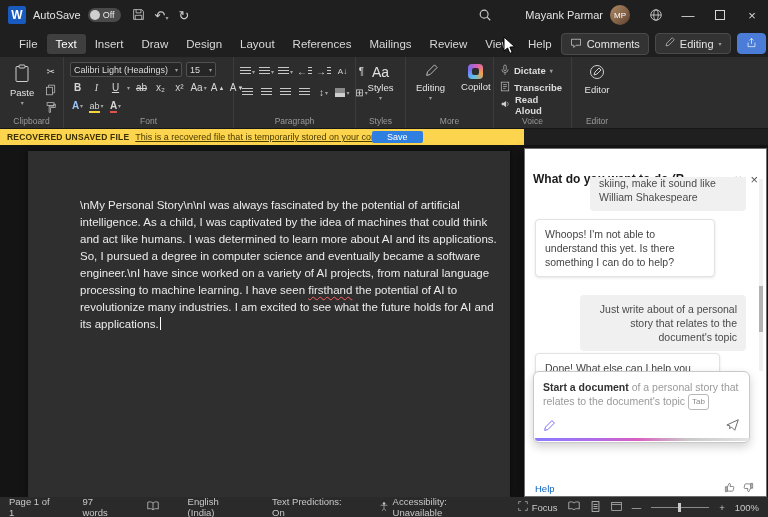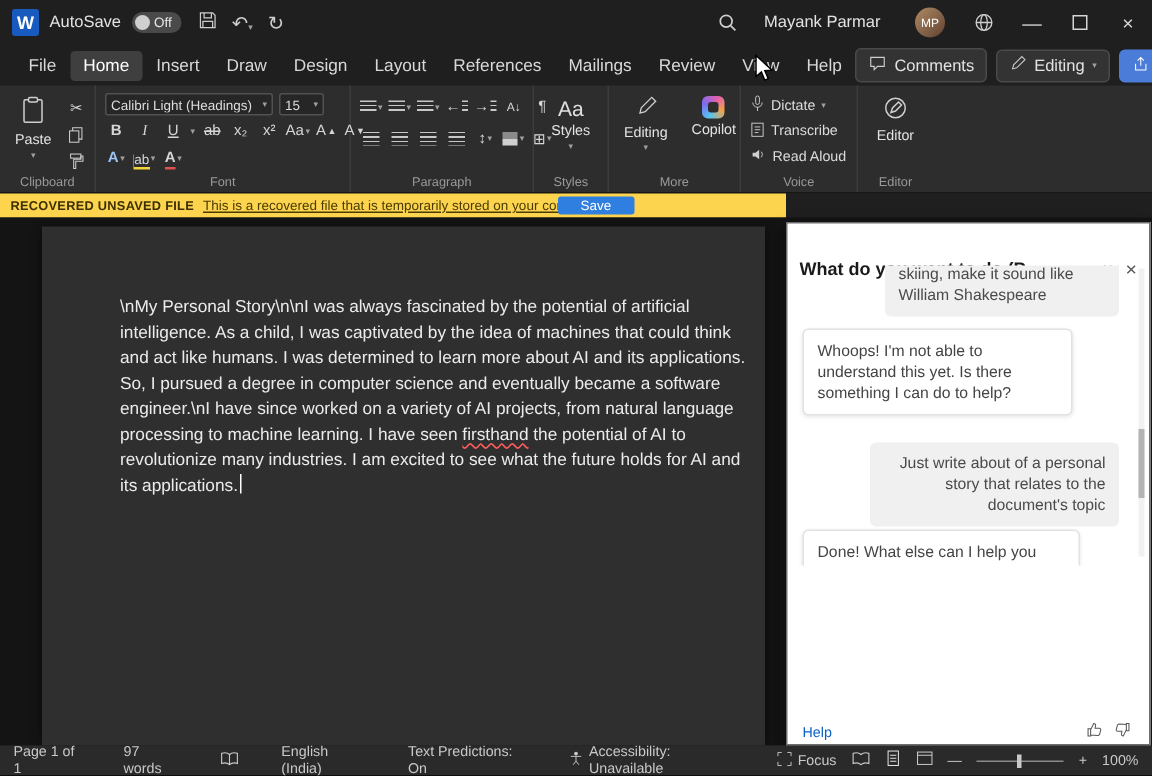--- a/index.html
+++ b/index.html
@@ -16,21 +16,21 @@
           padding:0 6px 0 2px;font-size:9px;color:#e8e8e8;}
   .knob{width:10px;height:10px;border-radius:50%;background:#cfcfcf;}
   .qat{display:flex;align-items:center;gap:10px;margin-left:4px;color:#cfcfcf;}
   .qat .u{font-size:13px;}
   .dd{font-size:6px;color:#9f9f9f;line-height:1;}
   .doc-title{position:absolute;left:205px;top:0;height:30px;display:flex;align-items:center;gap:5px;color:#dcdcdc;}
   .tsearch{position:absolute;left:478px;top:8px;}
   .tb-right{margin-left:auto;display:flex;align-items:center;height:30px;}
   .uname{margin-right:7px;}
   .avatar{width:20px;height:20px;border-radius:50%;background:linear-gradient(135deg,#b08a64,#5f4230);
-          color:#fff;font-size:8px;display:flex;align-items:center;justify-content:center;margin-right:10px;margin-left:16px;}
+          color:#fff;font-size:8px;display:flex;align-items:center;justify-content:center;margin-right:10px;}
   .winbtn{width:32px;height:30px;display:flex;align-items:center;justify-content:center;color:#d6d6d6;font-size:13px;}
   .maxbox{width:8px;height:8px;border:1px solid #d6d6d6;display:inline-block;}
 
   
   .menubar{position:absolute;top:30px;left:0;right:0;height:27px;display:flex;align-items:center;
            padding:0 8px 0 10px;font-size:11.5px;color:#d8d8d8;}
   .mitem{padding:4px 9px;border-radius:3px;}
   .mitem.active{background:#3f3f3f;color:#fff;}
   .mb-right{margin-left:auto;display:flex;align-items:center;gap:6px;}
   .mbtn{display:flex;align-items:center;gap:5px;background:#333;border:1px solid #4a4a4a;border-radius:4px;
@@ -48,21 +48,21 @@
       font-size:10px;color:#d6d6d6;}
   .li{width:11px;height:9px;background:repeating-linear-gradient(to bottom,#c8c8c8 0 1px,transparent 1px 3px);display:inline-block;}
   .combo{background:#262626;border:1px solid #515151;border-radius:2px;height:15px;display:flex;
          align-items:center;justify-content:space-between;padding:0 3px;font-size:9px;color:#dcdcdc;box-sizing:border-box;}
   .frow{display:flex;align-items:center;gap:4px;margin-top:3px;}
   .ul-y{box-shadow:0 2px 0 #f2d43c;}
   .ul-r{box-shadow:0 2px 0 #e05252;}
   .cpring{width:15px;height:15px;border-radius:4px;position:relative;display:inline-block;
           background:conic-gradient(from 200deg,#57c4f0,#7b6df0,#e05fb0,#f0a24a,#57c4f0);}
   .cpring::after{content:"";position:absolute;inset:4px;background:#2d2d2d;border-radius:2px;}
-  .vrow{display:flex;align-items:center;gap:4px;height:17px;color:#dcdcdc;font-size:9.5px;}
+  .vrow{display:flex;align-items:center;gap:4px;height:17px;color:#dcdcdc;font-size:9.5px;font-weight:bold;}
 
   
   .banner{position:absolute;top:129px;left:0;width:524px;height:16px;background:#fdd44d;display:flex;
           align-items:center;gap:6px;padding-left:7px;box-sizing:border-box;font-size:9px;color:#4a3b00;}
   .banner b{font-size:8.5px;letter-spacing:.2px;color:#3c2f00;}
   .banner .blink{text-decoration:underline;color:#4a3b00;}
   .bsave{position:absolute;left:372px;top:2px;background:#2f7fe0;color:#fff;border-radius:2px;
          font-size:9px;padding:1px 15px;}
 
   
@@ -149,21 +149,21 @@
       <span class="winbtn">—</span>
       <span class="winbtn">
           <span class="maxbox"></span>
         </span>
       <span class="winbtn">×</span>
     </span>
   </div>
 
   <div class="menubar">
     <span class="mitem">File</span>
-    <span class="mitem active">Home</span>
+    <span class="mitem active">Text</span>
     <span class="mitem">Insert</span>
     <span class="mitem">Draw</span>
     <span class="mitem">Design</span>
     <span class="mitem">Layout</span>
     <span class="mitem">References</span>
     <span class="mitem">Mailings</span>
     <span class="mitem">Review</span>
     <span class="mitem">View</span>
     <span class="mitem">Help</span>
     <span class="mb-right">
@@ -402,20 +402,33 @@
     <div class="chat">
       <div class="bub user" style="right:10px;top:-8px;width:138px;">skiing, make it sound like William Shakespeare</div>
       <div class="bub bot" style="left:10px;top:42px;width:160px;">Whoops! I'm not able to understand this yet. Is there something I can do to help?</div>
       <div class="bub user" style="right:10px;top:118px;width:148px;text-align:right;">Just write about of a personal story that relates to the document's topic</div>
       <div class="bub bot" style="left:10px;top:176px;width:165px;">Done! What else can I help you</div>
     </div>
     <div class="scroll">
         <div class="thumb"></div>
       </div>
 
+    <div class="inputcard">
+      <b>Start a document</b>
+      <span class="sugg">of a personal story that relates to the document's topic</span><span class="tabkey">Tab</span>
+      <div class="cardrow">
+        <span><svg width="13" height="13" viewBox="0 0 16 16">
+              <path d="M2 14l1-4 8-8 3 3-8 8z" fill="none" stroke="#7b6df0" stroke-width="1.2"></path>
+            </svg></span>
+        <span><svg width="14" height="14" viewBox="0 0 16 16">
+              <path d="M1 8l13-6-4 12-3.5-3.5L4 12l.5-3z" fill="none" stroke="#666" stroke-width="1.1"></path>
+            </svg></span>
+      </div>
+      <div class="gbar"></div>
+    </div>
 
     <div class="helprow">
       <span class="help">Help</span>
       <span class="thumbs">
         <span><svg width="11" height="11" viewBox="0 0 16 16">
               <path d="M2 7h2.5v7H2zM4.5 13V8l3-6c1.2 0 2 .8 1.8 2l-.5 2.5H13c1 0 1.5.8 1.3 1.6l-1 4c-.2.8-.8 1.4-1.7 1.4z" fill="none" stroke="#555"></path>
             </svg></span>
         <span><svg width="11" height="11" viewBox="0 0 16 16" style="transform:rotate(180deg)">
               <path d="M2 7h2.5v7H2zM4.5 13V8l3-6c1.2 0 2 .8 1.8 2l-.5 2.5H13c1 0 1.5.8 1.3 1.6l-1 4c-.2.8-.8 1.4-1.7 1.4z" fill="none" stroke="#555"></path>
             </svg></span>

